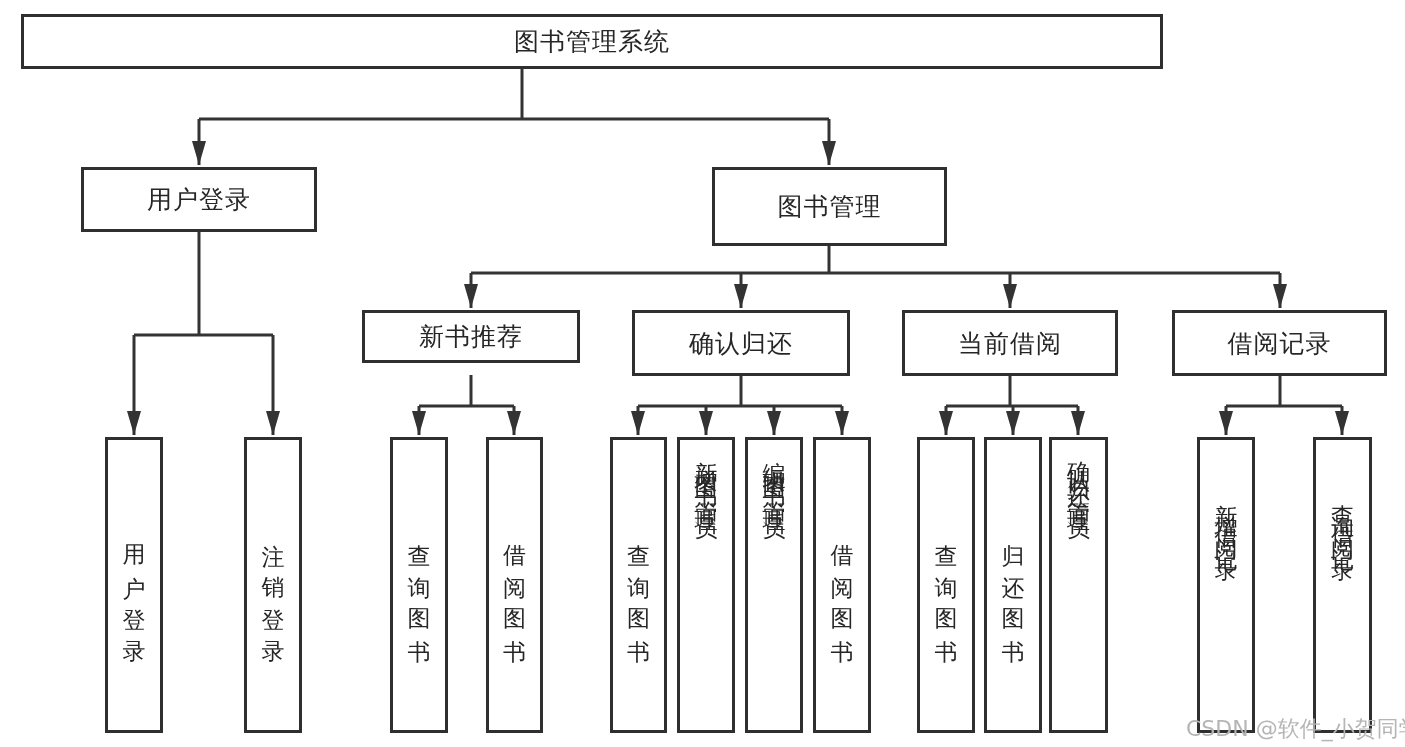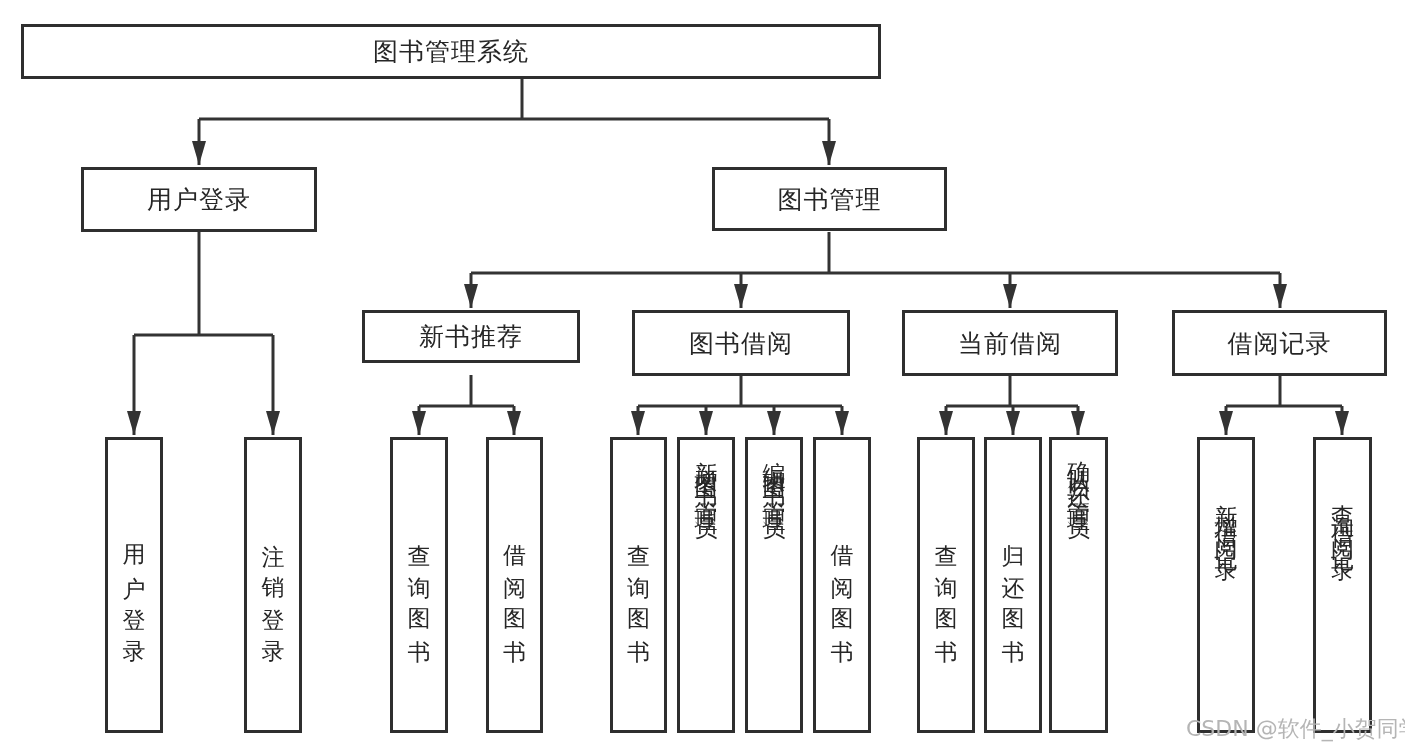--- a/index.html
+++ b/index.html
@@ -131,36 +131,36 @@
     </g>
 
     <g>
       <line x1="1280" y1="376" x2="1280" y2="406"></line>
       <line x1="1226" y1="406" x2="1342" y2="406"></line>
       <line x1="1226" y1="406" x2="1226" y2="435" marker-end="url(#arw)"></line>
       <line x1="1342" y1="406" x2="1342" y2="435" marker-end="url(#arw)"></line>
     </g>
   </svg>
 
-  <div class="hbox" style="left:21px;top:24px;width:860px;height:55px">
+  <div class="hbox" style="left:21px;top:14px;width:1142px;height:55px">
     <span class="hlabel">图书管理系统</span>
   </div>
 
   <div class="hbox" style="left:81px;top:167px;width:236px;height:65px">
     <span class="hlabel">用户登录</span>
   </div>
-  <div class="hbox" style="left:712px;top:167px;width:235px;height:64px">
+  <div class="hbox" style="left:712px;top:167px;width:235px;height:79px">
     <span class="hlabel">图书管理</span>
   </div>
 
   <div class="hbox" style="left:362px;top:310px;width:218px;height:53px">
     <span class="hlabel">新书推荐</span>
   </div>
   <div class="hbox" style="left:632px;top:310px;width:218px;height:66px">
-    <span class="hlabel">图书借阅</span>
+    <span class="hlabel">确认归还</span>
   </div>
   <div class="hbox" style="left:1172px;top:310px;width:215px;height:66px">
     <span class="hlabel">借阅记录</span>
   </div>
   <div class="hbox" style="left:902px;top:310px;width:216px;height:66px">
     <span class="hlabel">当前借阅</span>
   </div>
 
   <div class="vbox" style="left:105px;top:437px;width:58px;height:296px">
     <span class="vlabel v4">用户登录</span>

